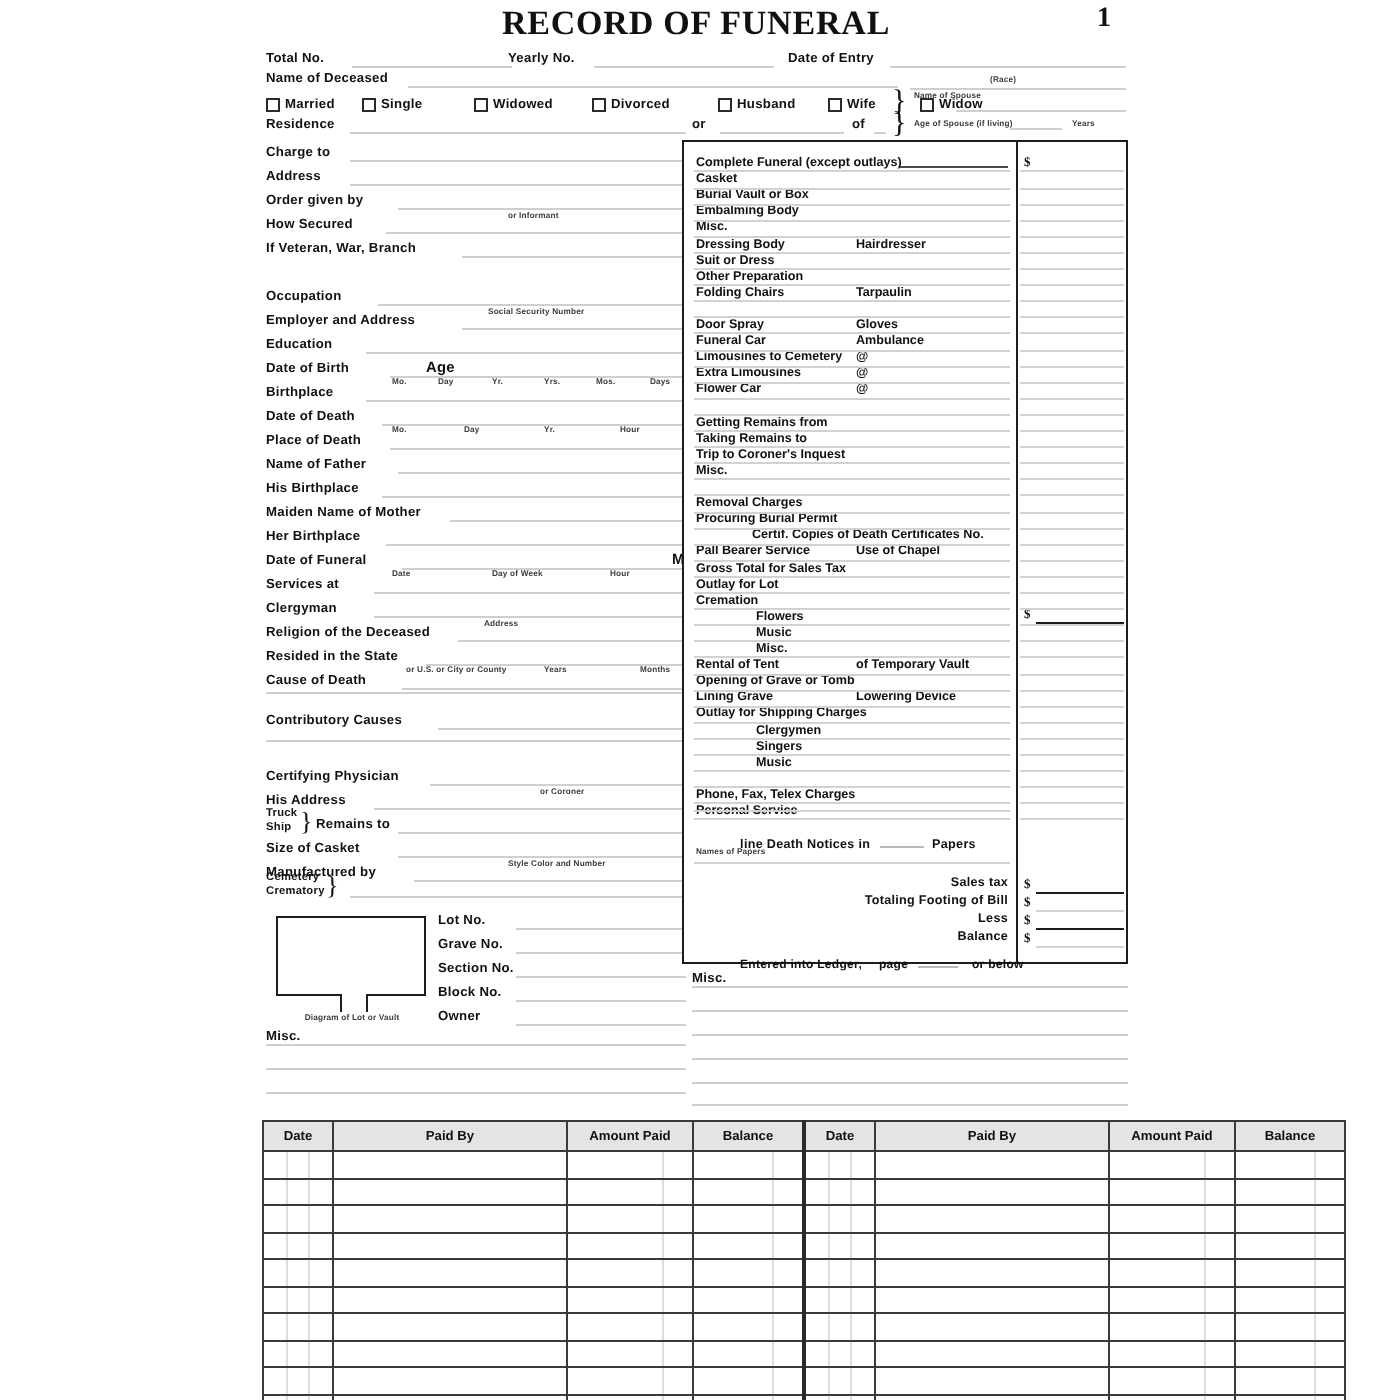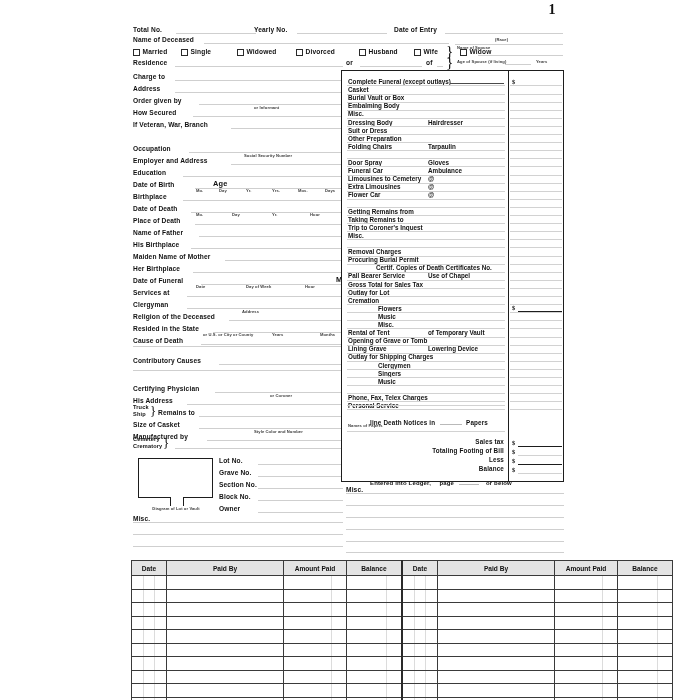--- a/index.html
+++ b/index.html
@@ -86,20 +86,21 @@
   .ledger td .tick{
     position:absolute;top:0;bottom:0;border-left:0.7px solid #dcdcdc;
   }
   .ledger .thick{border-left:2px solid #2a2a2a;}
 </style>
 </head>
 <body>
 
 <div class="page">
 
+  <div class="doc-title">RECORD OF FUNERAL</div>
   <div class="page-no">1</div>
 
   <div class="abs lbl" style="left:133px;top:27px;">Total No.</div>
   <div class="rule" style="left:176px;top:33px;width:80px;"></div>
 
   <div class="abs lbl" style="left:254px;top:27px;">Yearly No.</div>
   <div class="rule" style="left:297px;top:33px;width:90px;"></div>
 
   <div class="abs lbl" style="left:394px;top:27px;">Date of Entry</div>
   <div class="rule" style="left:445px;top:33px;width:118px;"></div>

